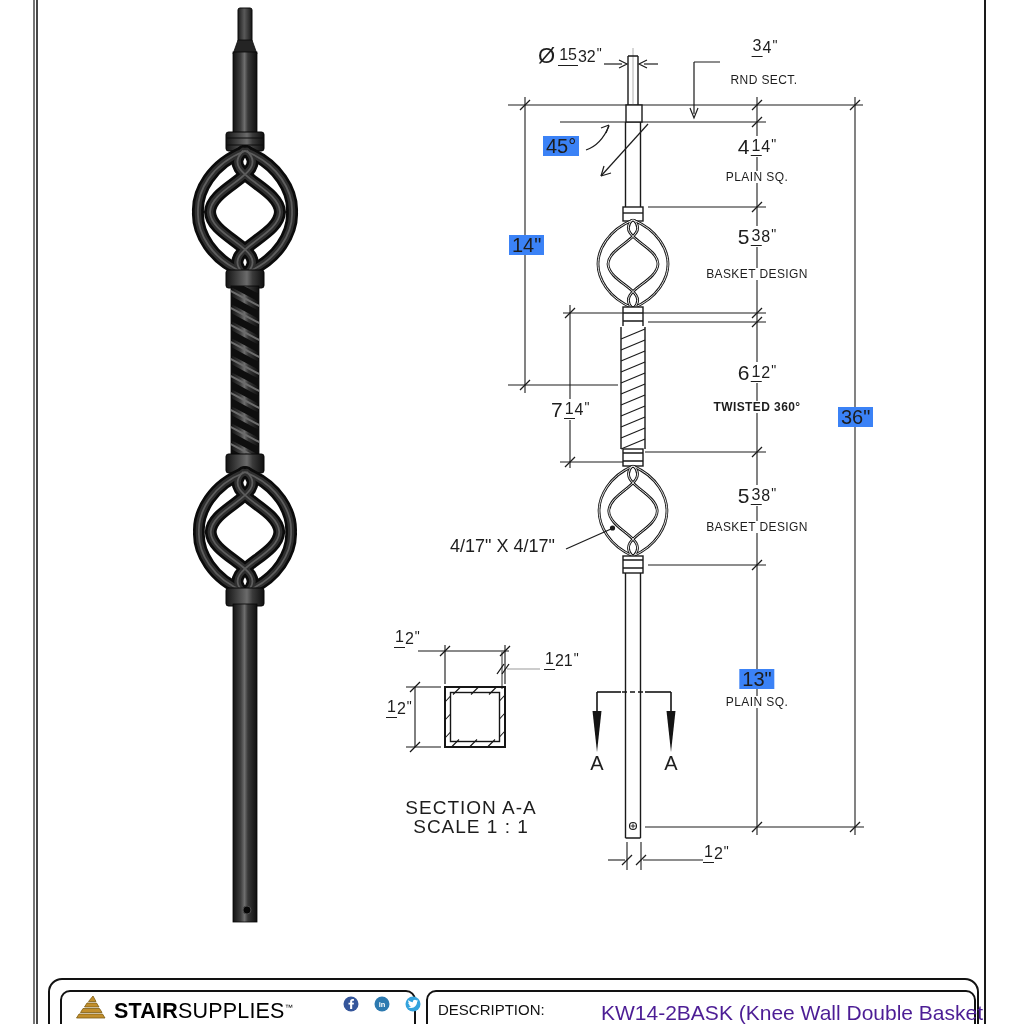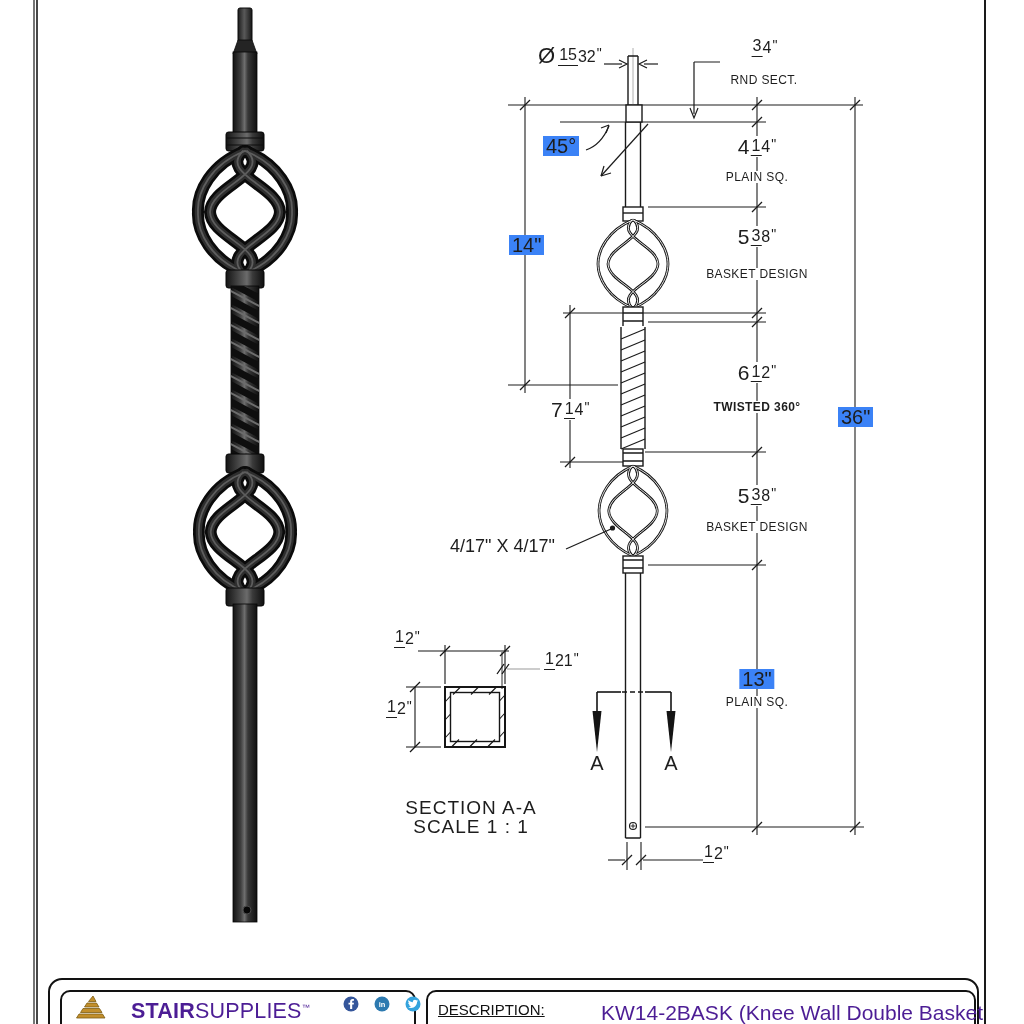--- a/index.html
+++ b/index.html
@@ -18,26 +18,26 @@
   .lbl{position:absolute;background:#3b82f6;padding:0 3px;font-size:20px;color:#1d1d1d;
        line-height:1;z-index:3;white-space:nowrap;}
   .caption{position:absolute;background:#fff;padding:0 3px;font-size:12px;color:#1d1d1d;
        line-height:1;z-index:3;letter-spacing:0.4px;white-space:nowrap;}
   .center{transform:translateX(-50%);}
   .nobg{background:transparent;}
   
   .tb-outer{position:absolute;left:48px;top:978px;width:927px;height:70px;
        border:2.2px solid #121212;border-radius:14px;background:#fff;z-index:2;}
   .tb-box{position:absolute;border:2px solid #121212;border-radius:10px;background:#fff;z-index:3;}
-  .brand{position:absolute;left:114px;top:999px;z-index:4;font-size:21.5px;color:#4c1d95;
-       letter-spacing:0.2px;white-space:nowrap;margin-left:17px;}
+  .brand{position:absolute;left:114px;top:999px;z-index:4;font-size:21.5px;color:#000000;
+       letter-spacing:0.2px;white-space:nowrap;}
   .brand .b{font-weight:bold;}
   .brand .tm{font-size:8px;vertical-align:super;}
   .social{position:absolute;left:343px;top:996px;z-index:4;display:flex;gap:15px;}
-  .desc-label{position:absolute;left:438px;top:1001px;z-index:4;font-size:15px;color:#111;text-decoration:underline;}
+  .desc-label{position:absolute;left:438px;top:1001px;z-index:4;font-size:15px;color:#111;}
   .desc-value{position:absolute;left:563px;top:1001px;z-index:4;font-size:21px;color:#4c1d95;margin-left:38px;}
   .logo{position:absolute;left:74px;top:995px;z-index:4;}
 </style>
 </head>
 <body>
 
 <div id="canvas">
 
 <svg class="layer" width="1024" height="1024" viewBox="0 0 1024 1024">
   <defs>

